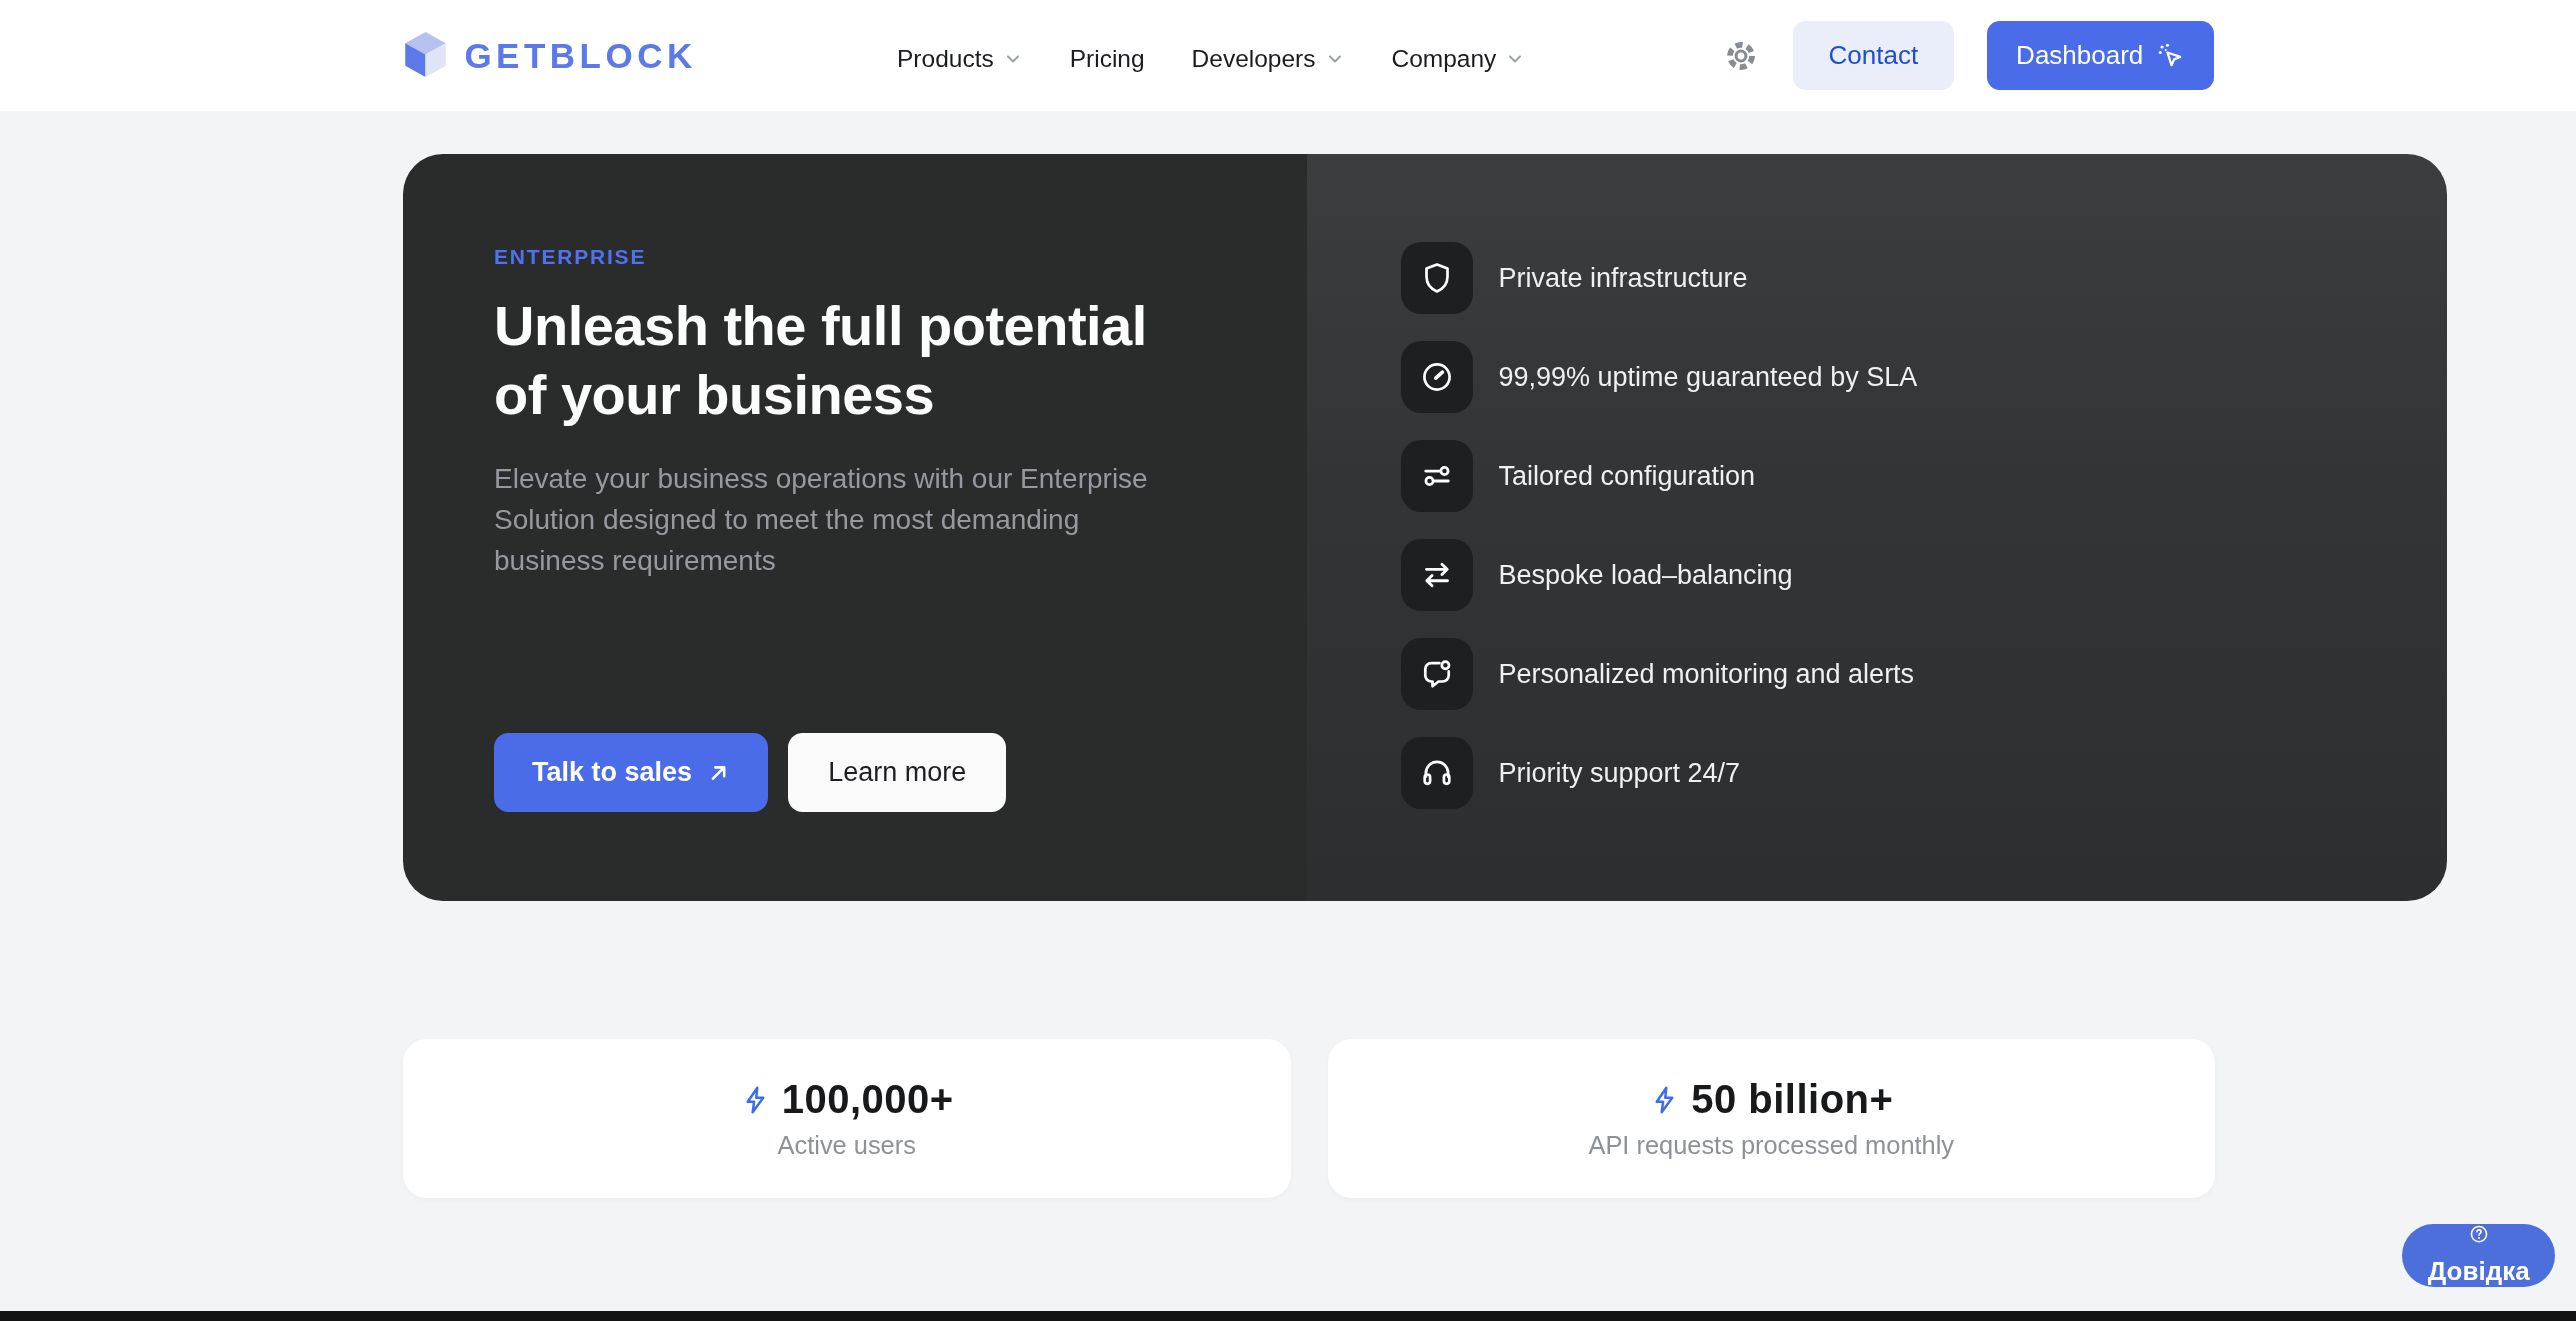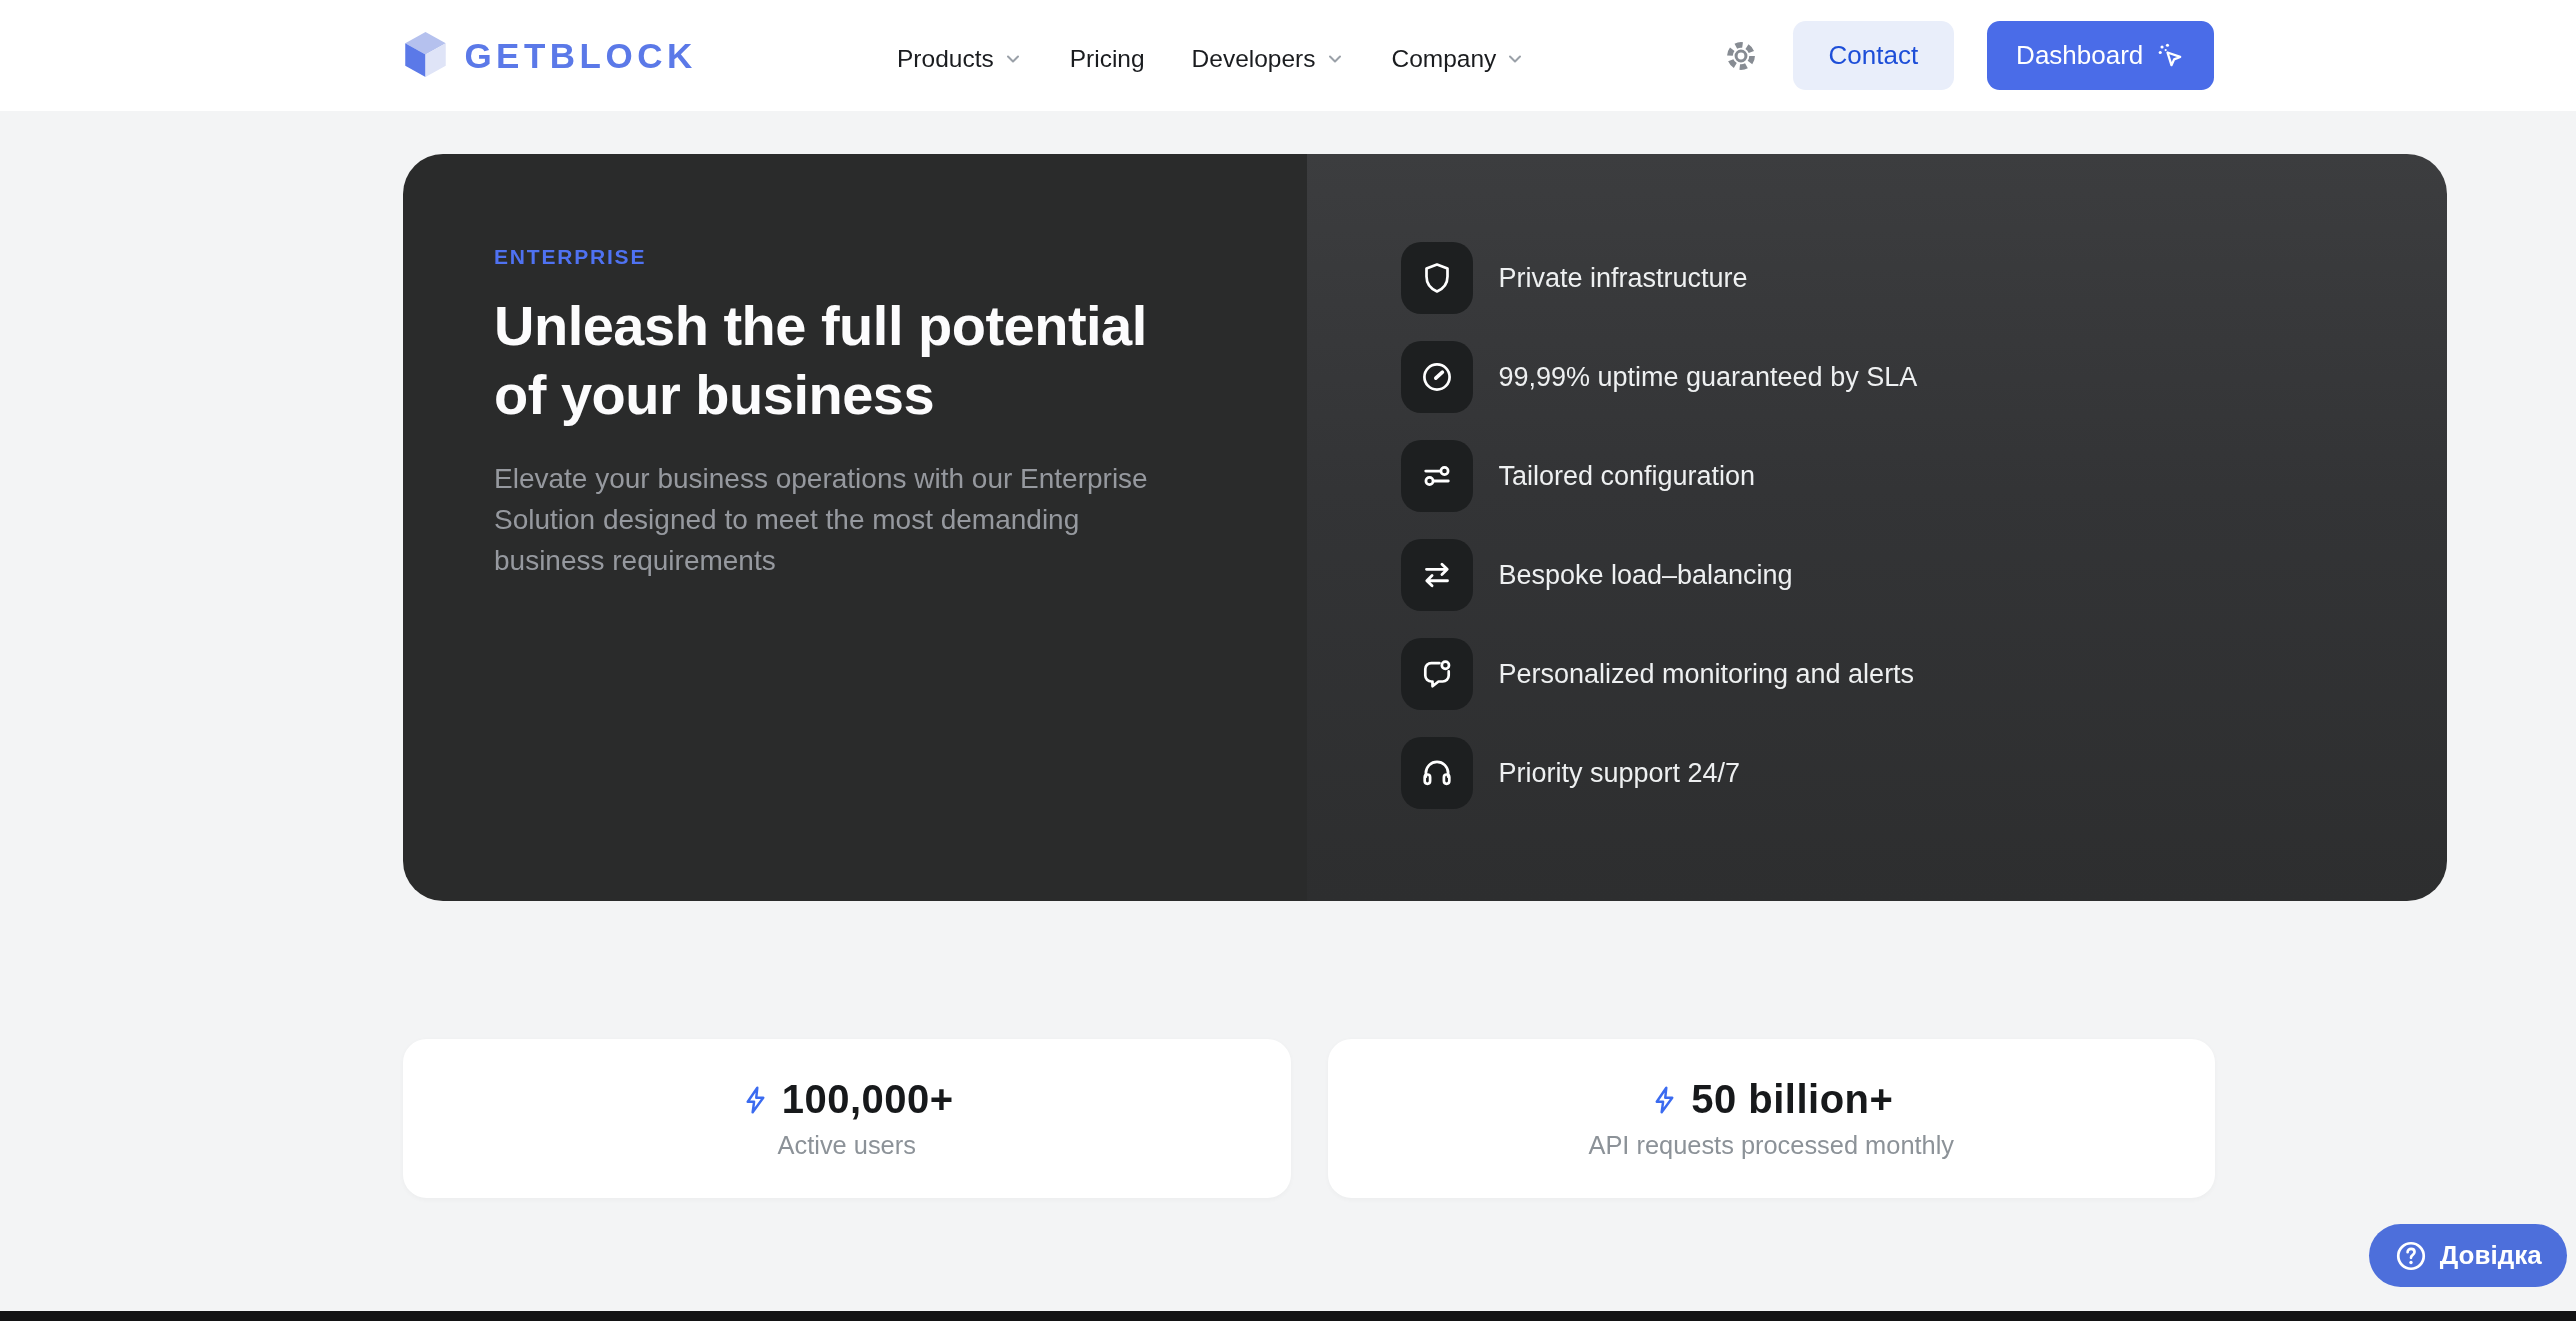--- a/index.html
+++ b/index.html
@@ -102,24 +102,24 @@
     flex:1; height:159px; background:#ffffff; border-radius:23.6px;
     display:flex; flex-direction:column; align-items:center; justify-content:center;
     box-shadow:0 1.8px 5.5px rgba(20,22,30,0.03);
   }
   .stat-top { display:flex; align-items:center; gap:11px; }
   .stat-top svg { width:31px; height:38px; }
   .stat-value { font-size:40px; font-weight:bold; color:#17191b; letter-spacing:0.5px; }
   .stat-label { margin-top:9px; font-size:25.4px; color:#8c9298; }
   
   .help-btn {
-    position:absolute; right:9px; top:1224px; height:63px; padding:0 25.4px;
+    position:absolute; right:21px; top:1224px; height:63px; padding:0 25.4px;
     border:none; border-radius:32px; background:#4d6fdb; color:#ffffff;
     font-size:26px; font-weight:bold; font-family:inherit; cursor:pointer;
-    display:flex; align-items:center; gap:11.8px;
+    display:flex; align-items:center; gap:11.8px;flex-direction:column;
   }
   .help-btn svg { width:34px; height:34px; }
   
   .footer-strip {
     position:absolute; left:0; bottom:0; width:2576px; height:10px;
     background:#131314;
   }
 </style>
 </head>
 <body>
@@ -183,20 +183,31 @@
 </header>
 
 <section class="hero">
   <div class="hero-left">
     <div class="eyebrow">ENTERPRISE</div>
     <h1 class="hero-title">
       <span>Unleash the full potential</span><br>
       <span>of your business</span>
     </h1>
     <p class="hero-desc">Elevate your business operations with our Enterprise Solution designed to meet the most demanding business requirements</p>
+    <div class="hero-ctas">
+      <button class="btn-primary">
+        <span>Talk to sales</span>
+        <svg width="23.6" height="23.6" viewBox="0 0 24 24">
+          <path d="M6 18 L17 7 M8.5 6.5 H17.5 V15.5" fill="none" stroke="#ffffff" stroke-width="2.6" stroke-linecap="round" stroke-linejoin="round"></path>
+        </svg>
+      </button>
+      <button class="btn-secondary">
+        <span>Learn more</span>
+      </button>
+    </div>
   </div>
 
   <div class="hero-right">
 
     <div class="feature">
       <div class="feature-tile">
         <svg viewBox="0 0 24 24">
             <path d="M12 3 L19 5.6 V11 C19 15.6 16.1 19.2 12 21 C7.9 19.2 5 15.6 5 11 V5.6 Z" fill="none" stroke="#ffffff" stroke-width="1.8" stroke-linejoin="round"></path>
           </svg>
       </div>

